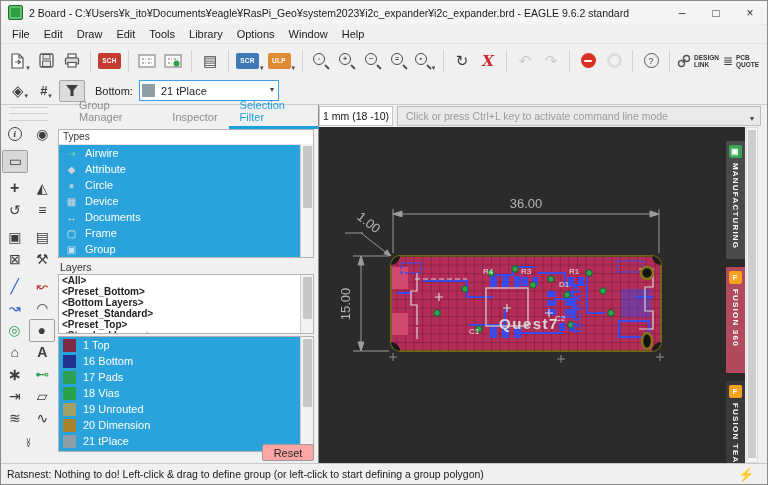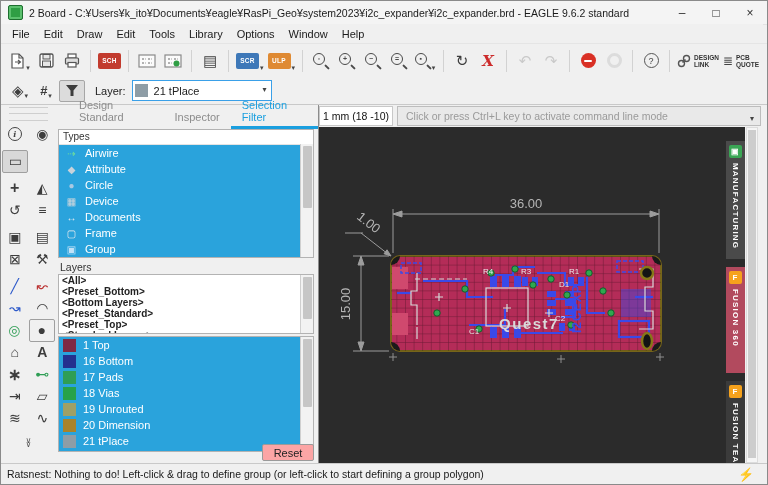--- a/index.html
+++ b/index.html
@@ -246,21 +246,21 @@
       </button>
     <button class="tb small">
         <span style="font-weight:bold;font-size:13px;">#</span>
         <span class="caret">▾</span>
       </button>
     <button class="tb small pressed">
       <svg width="14" height="13" viewBox="0 0 14 13">
           <path d="M1 1h12L8.5 6.5V12h-3V6.5z" fill="#3d3d3d"></path>
         </svg>
     </button>
-    <span class="lbl">Layer:</span>
+    <span class="lbl">Bottom:</span>
     <div class="combo">
       <span class="swatch" style="width: 13px; height: 13px; background-color: rgb(142, 157, 166);"></span>
       <span class="val">21 tPlace</span>
       <span class="caret">▾</span>
     </div>
   </div>
 
   <div class="palette">
     <div class="grip"></div>
     <div class="prow">
@@ -366,21 +366,21 @@
         </span>
     </div>
     <div class="chev">
       <div>∨</div>
         <div>∨</div>
     </div>
   </div>
 
   <div class="panel">
     <div class="ptabs">
-      <span class="ptab">Design Standard</span>
+      <span class="ptab">Group Manager</span>
       <span class="ptab">Inspector</span>
       <span class="ptab active">Selection Filter</span>
     </div>
 
     <div class="listbox" style="height:127px;">
       <div class="lhead">Types</div>
       <div class="bluelist" style="height:112px;">
         <div class="trow">
             <span class="ticon" style="color: rgb(111, 224, 154);">⇢</span>
             <span>Airwire</span>

